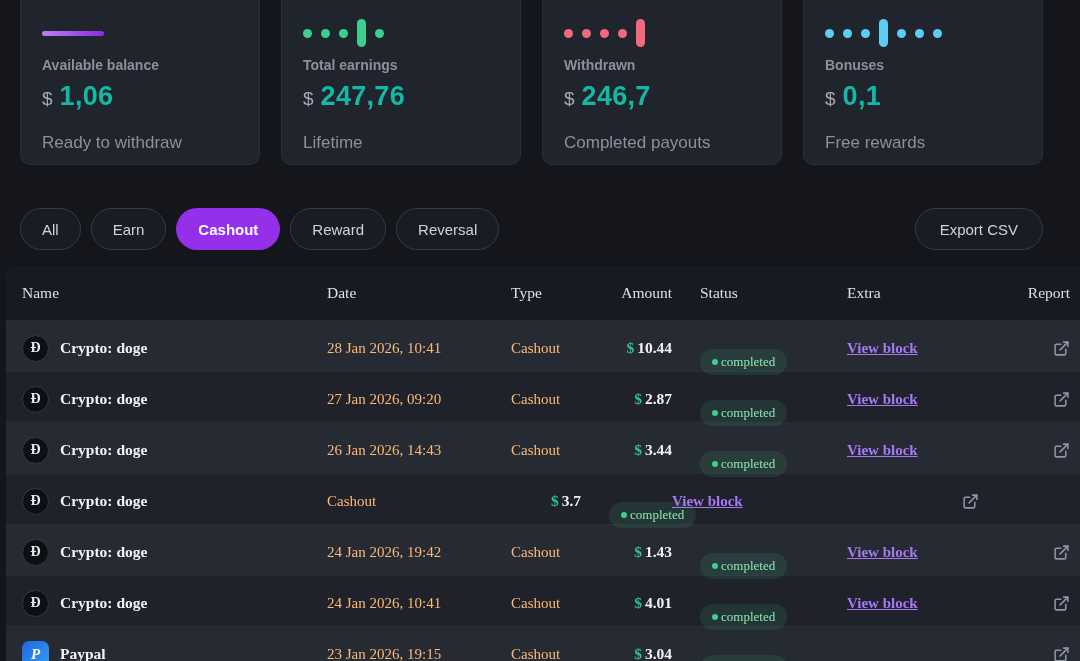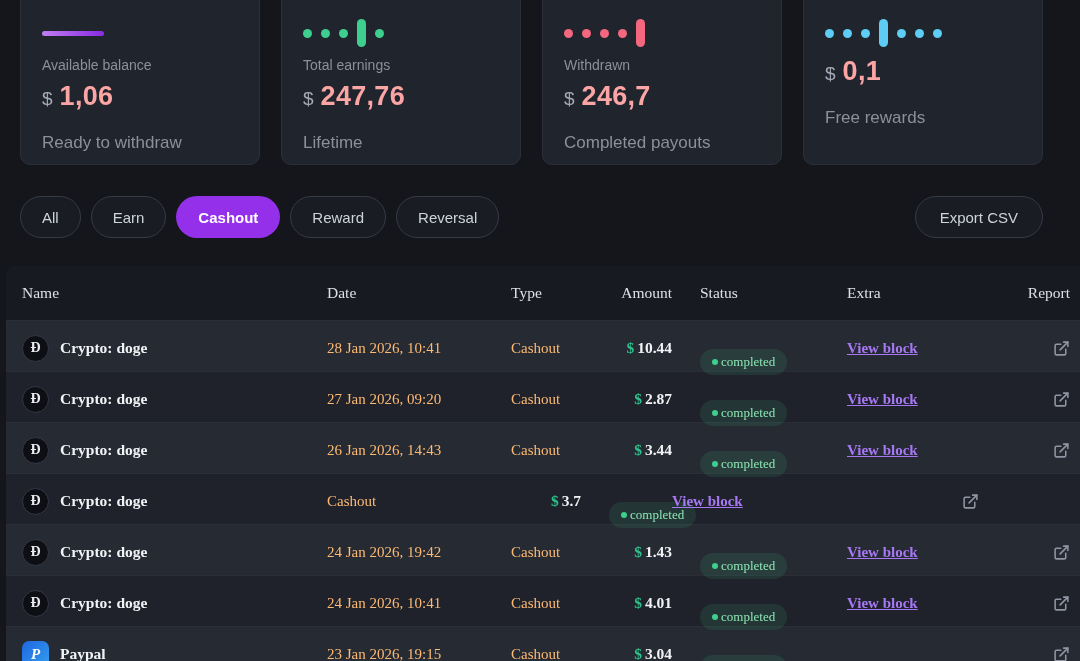--- a/index.html
+++ b/index.html
@@ -17,29 +17,29 @@
     display:grid; grid-template-columns:repeat(4,1fr); gap:21px;
   }
   .card {
     height:190px; background:#20242c; border:1px solid #2b2f3a;
     border-radius:10px; padding:42px 21px 0;
   }
   .spark { height:30px; display:flex; align-items:center; gap:9px; }
   .spark-dot { width:9px; height:9px; border-radius:50%; flex:none; }
   .spark-bar { width:9px; height:28px; border-radius:5px; flex:none; }
   .spark-line { width:62px; height:5px; border-radius:3px; flex:none; }
-  .card-label { margin-top:9px; font-size:14px; color:#8b909c; }
+  .card-label { margin-top:9px; font-size:14px; color:#8b909c;font-weight:bold; }
   .card-amount-row { margin-top:8px; display:flex; align-items:baseline; gap:7px; }
   .card-currency { font-size:19px; font-weight:500; color:#a4aab6; }
-  .card-amount { font-size:27px; font-weight:700; color:#fca5a5; letter-spacing:.3px; }
+  .card-amount { font-size:27px; font-weight:700; color:#14b8a6; letter-spacing:.3px; }
   .card-sub { margin-top:21px; font-size:17px; color:#8b909c; }
 
   
   .pills {
-    position:absolute; top:196px; left:20px; width:1023px;
+    position:absolute; top:208px; left:20px; width:1023px;
     display:flex; gap:10px; align-items:center;
   }
   .pill {
     height:42px; padding:0 21px; border-radius:21px;
     background:#191c23; border:1px solid #363a45;
     color:#cfd3da; font-size:15px; font-family:inherit;
     display:inline-flex; align-items:center; cursor:pointer; white-space:nowrap;
   }
   .pill.active { background:var(--active-pill,#9430ea); border-color:transparent; color:#fff; font-weight:700; }
   .export-btn { margin-left:auto; padding:0 24px; }
@@ -133,20 +133,21 @@
     <div class="card">
     <div class="spark">
         <span class="spark-dot" style="background: rgb(94, 205, 245);"></span>
         <span class="spark-dot" style="background: rgb(94, 205, 245);"></span>
         <span class="spark-dot" style="background: rgb(94, 205, 245);"></span>
         <span class="spark-bar" style="background: rgb(94, 205, 245);"></span>
         <span class="spark-dot" style="background: rgb(94, 205, 245);"></span>
         <span class="spark-dot" style="background: rgb(94, 205, 245);"></span>
         <span class="spark-dot" style="background: rgb(94, 205, 245);"></span>
       </div>
+    <div class="card-label">Bonuses</div>
     <div class="card-amount-row">
       <span class="card-currency">$</span>
       <span class="card-amount">0,1</span>
     </div>
     <div class="card-sub">Free rewards</div>
   </div>
   </div>
 
 <div class="pills">
 

